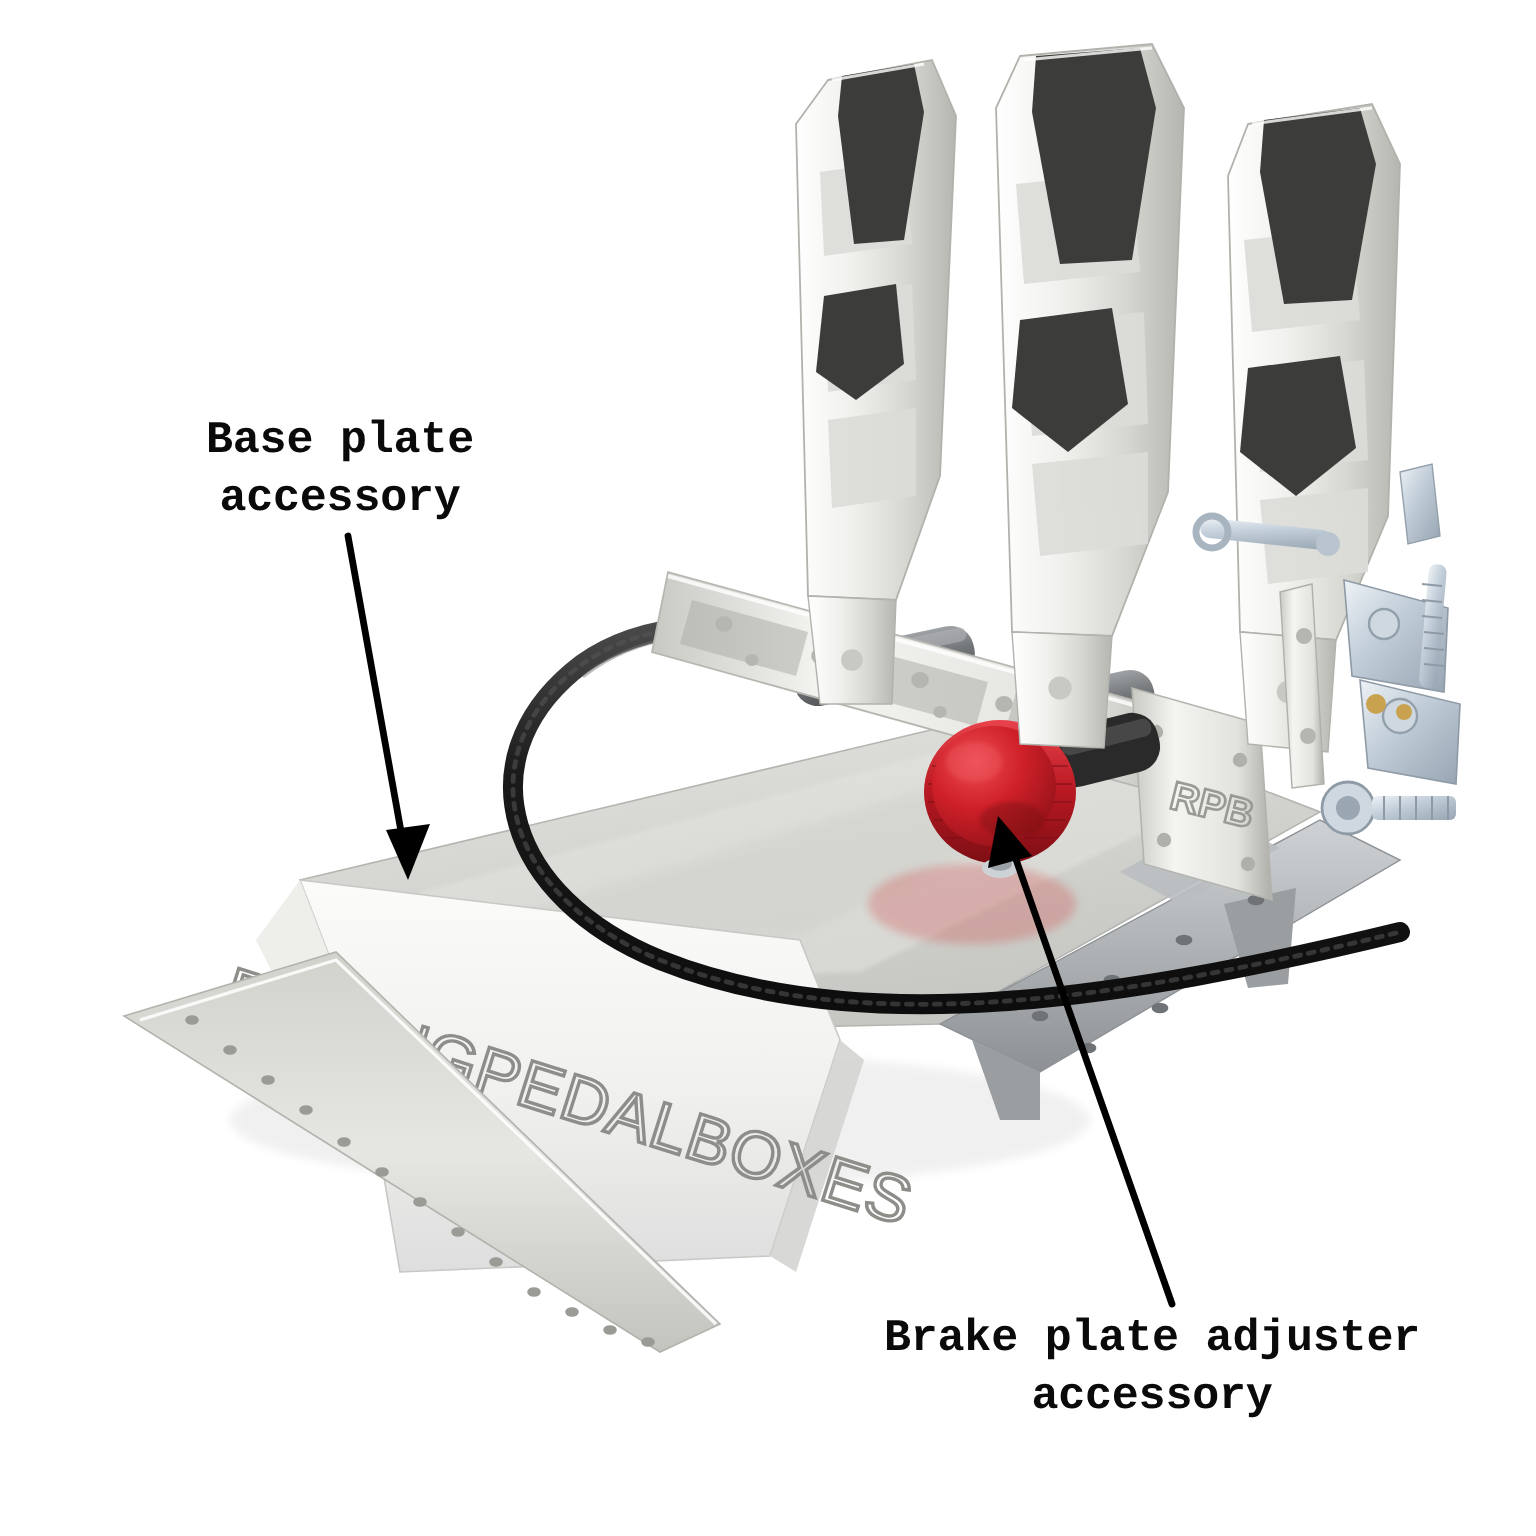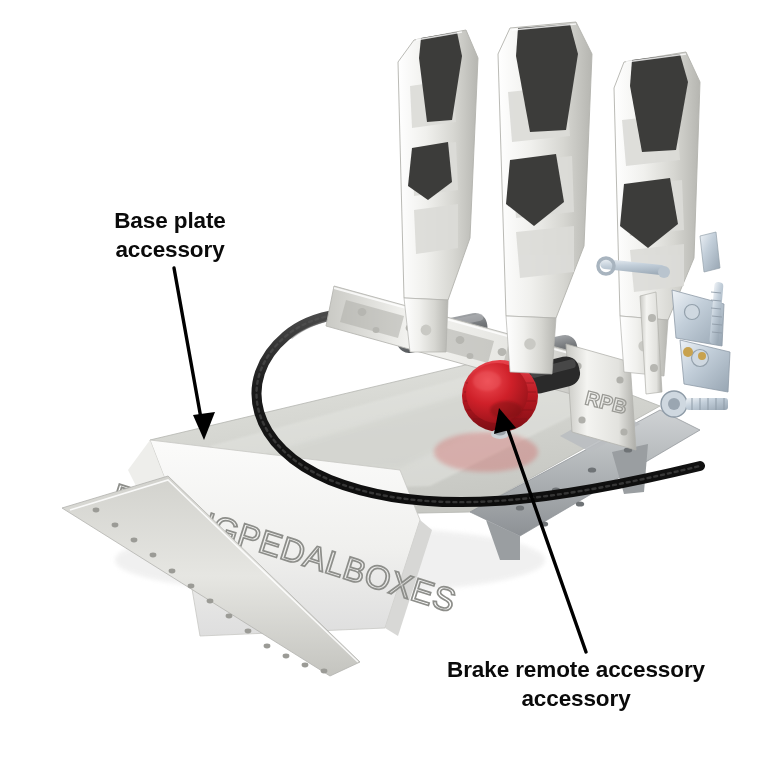--- a/index.html
+++ b/index.html
@@ -19,21 +19,21 @@
     overflow: hidden;
   }
   .product-svg {
     position: absolute;
     left: 0; top: 0;
     width: 768px;
     height: 768px;
   }
   .annot-label {
     position: absolute;
-    font-family: Liberation Sans, sans-serif;
+    font-family: Liberation Mono, monospace;
     font-weight: bold;
     color: #0a0a0a;
     line-height: 1.30;
     text-align: center;
     white-space: pre-line;
     letter-spacing: -0.1px;
   }
   #label-base-plate {
     left: 62px;
     top: 206px;
@@ -340,16 +340,16 @@
       <g>
         <line x1="586" y1="652" x2="506" y2="424" stroke="#000000" stroke-width="3.4" stroke-linecap="round"></line>
         <path d="M499,408 L516,428 L494,434 Z" fill="#000000"></path>
       </g>
     </g>
   </svg>
 
   <div class="annot-label" id="label-base-plate">Base plate
 accessory</div>
 
-  <div class="annot-label" id="label-brake-adjuster">Brake remote accessory
+  <div class="annot-label" id="label-brake-adjuster">Brake plate adjuster
 accessory</div>
 
 </div>
 
 </body></html>

